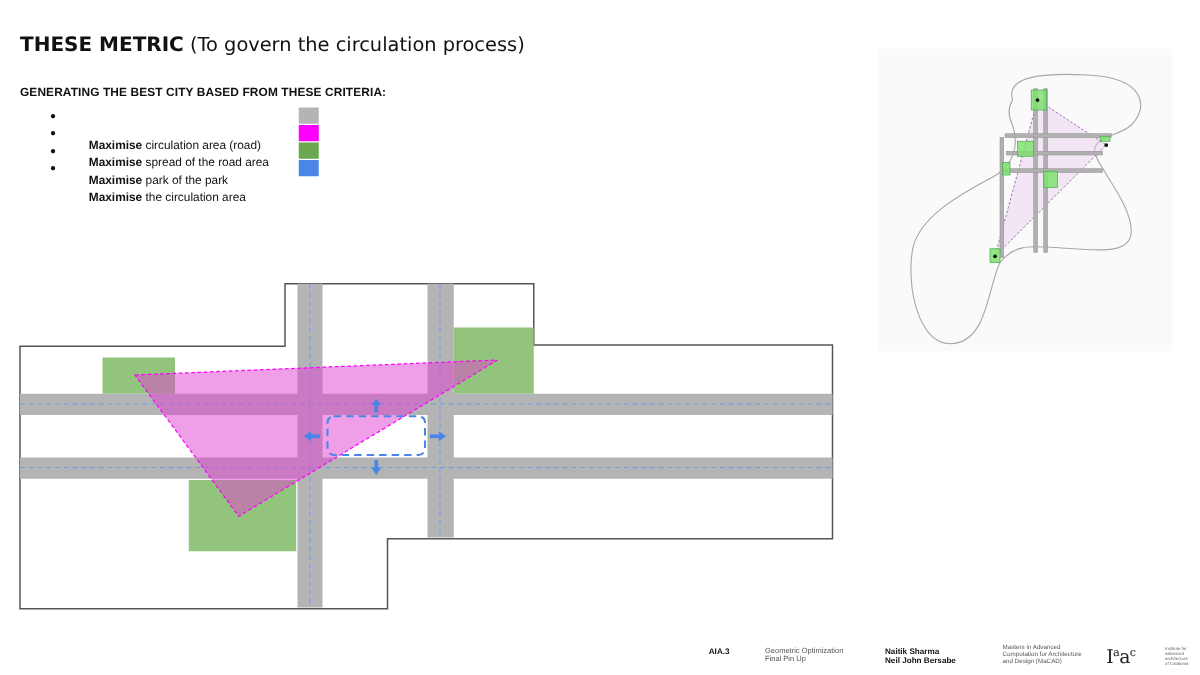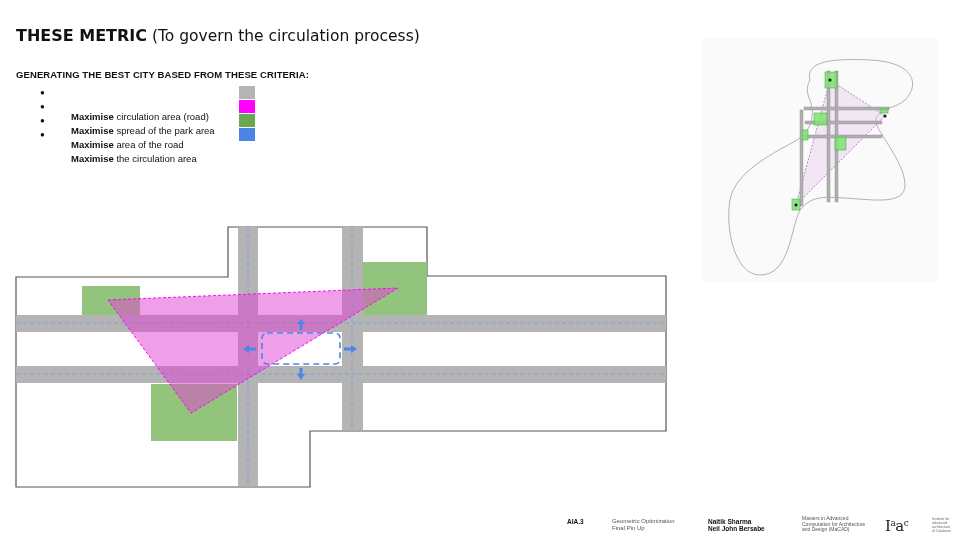--- a/index.html
+++ b/index.html
@@ -50,26 +50,26 @@
 <div class="criteria-heading">GENERATING THE BEST CITY BASED FROM THESE CRITERIA:</div>
 
 <ul class="criteria-list">
   <li class="criteria-item">
     <span class="bullet">●</span>
     <span class="text"><b>Maximise</b><span> circulation area (road)</span></span>
     <span class="swatch" style="top:0;background:#b4b4b4"></span>
   </li>
   <li class="criteria-item">
     <span class="bullet">●</span>
-    <span class="text"><b>Maximise</b><span> spread of the park area</span></span>
+    <span class="text"><b>Maximise</b><span> spread of the road area</span></span>
     <span class="swatch" style="top:0;background:#ff00ff"></span>
   </li>
   <li class="criteria-item">
     <span class="bullet">●</span>
-    <span class="text"><b>Maximise</b><span> area of the road</span></span>
+    <span class="text"><b>Maximise</b><span> park of the park</span></span>
     <span class="swatch" style="top:0;background:#6aa84f"></span>
   </li>
   <li class="criteria-item">
     <span class="bullet">●</span>
     <span class="text"><b>Maximise</b><span> the circulation area</span></span>
     <span class="swatch" style="top:0;background:#4a86e8"></span>
   </li>
 </ul>
 
 <svg class="diagram" width="960" height="540" viewBox="0 0 960 540">

